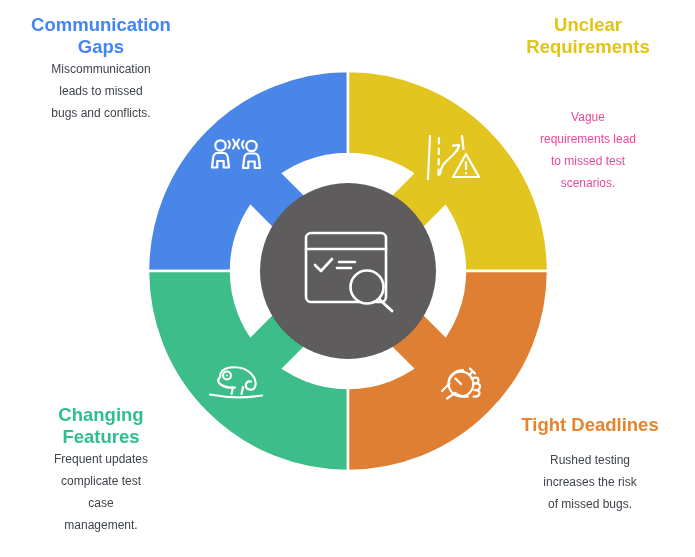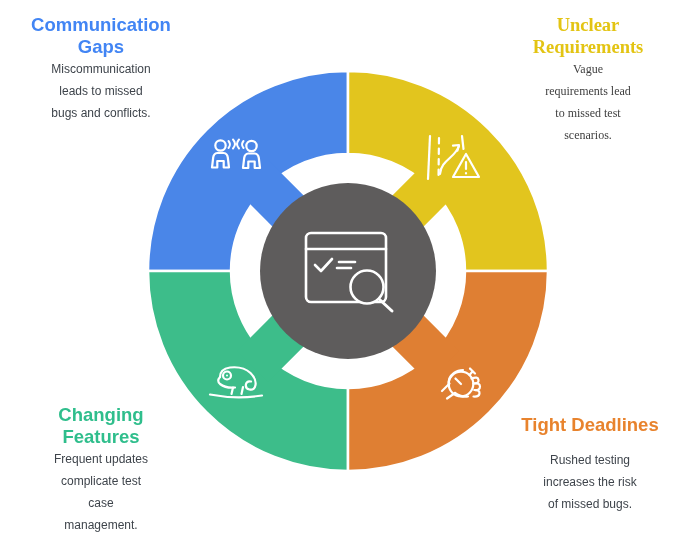--- a/index.html
+++ b/index.html
@@ -9,21 +9,21 @@
   }
   .diagram-svg{position:absolute;left:0;top:0;}
   .seg-text{position:absolute;text-align:center;}
   .seg-title{
     margin:0;font-size:18.5px;font-weight:700;line-height:22px;white-space:pre-line;
   }
   .seg-desc{
     margin:0;font-size:12px;font-weight:400;line-height:22px;white-space:pre-line;
   }
   .seg-top-left{left:11px;top:14px;width:180px;}
-  .seg-top-right{left:498px;top:14px;width:180px;font-family:Liberation Serif, serif;}
+  .seg-top-right{left:498px;top:14px;width:180px;}
   .seg-bottom-left{left:11px;top:404px;width:180px;}
   .seg-bottom-right{left:497px;top:414px;width:186px;}
   .seg-bottom-right .seg-desc{margin-top:13px;}
 </style>
 </head>
 <body>
 
 <div class="canvas">
 
   <svg class="diagram-svg" width="695" height="557" viewBox="0 0 695 557">
@@ -107,21 +107,21 @@
     <h2 class="seg-title" style="color: rgb(66, 133, 244);">Communication
 Gaps</h2>
     <p class="seg-desc" style="color: rgb(62, 68, 75);">Miscommunication
 leads to missed
 bugs and conflicts.</p>
   </div>
 
   <div class="seg-text seg-top-right">
     <h2 class="seg-title" style="color: rgb(227, 196, 19);">Unclear
 Requirements</h2>
-    <p class="seg-desc" style="color: #404040;">Vague
+    <p class="seg-desc" style="color: #ec4899; margin-top: 48px;">Vague
 requirements lead
 to missed test
 scenarios.</p>
   </div>
 
   <div class="seg-text seg-bottom-left">
     <h2 class="seg-title" style="color: rgb(47, 190, 140);">Changing
 Features</h2>
     <p class="seg-desc" style="color: rgb(62, 68, 75);">Frequent updates
 complicate test

